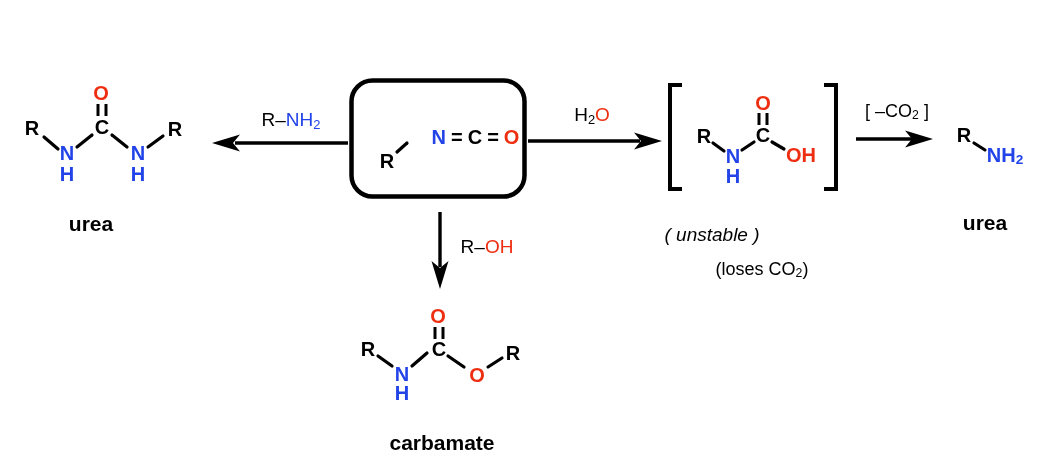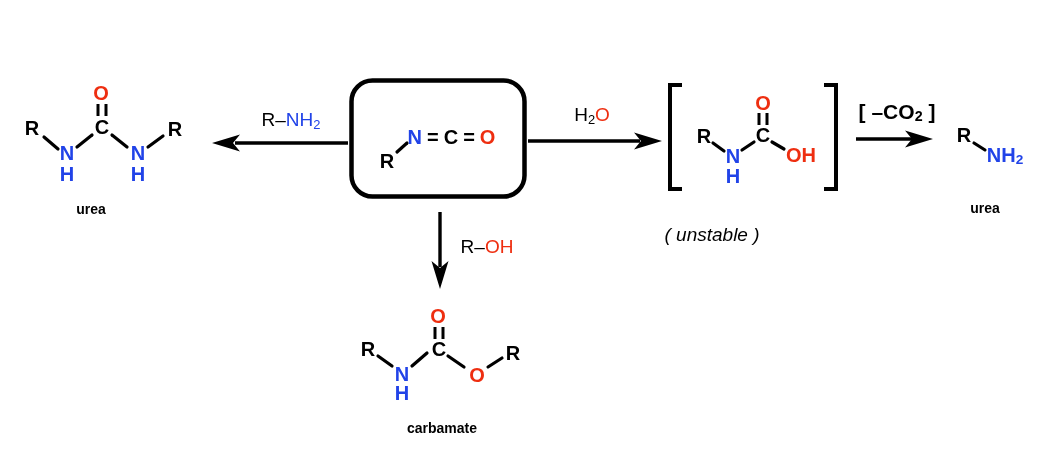--- a/index.html
+++ b/index.html
@@ -4,29 +4,29 @@
 <style>
   html,body { margin:0; padding:0; background:#ffffff; }
   .canvas {
     position:relative; width:1042px; height:452px; background:#ffffff;
     font-family:"Liberation Sans", sans-serif; overflow:hidden;
   }
   .layer { position:absolute; left:0; top:0; }
   .t { position:absolute; transform:translate(-50%,-50%); white-space:nowrap; color:#000; line-height:1; }
   .title   { font-size:20px; font-weight:700; }
   .atom    { font-size:20px; font-weight:700; }
-  .caption { font-size:14px; font-weight:700; }
+  .caption { font-size:21px; font-weight:700;margin-top:14px; }
   .reagent { font-size:19px; font-weight:400; }
-  .plain   { font-size:21px; font-weight:700; }
+  .plain   { font-size:18px; font-weight:400; }
   .ital    { font-size:19px; font-style:italic; font-weight:400; }
   .blu { color:var(--nitrogen,#2143e8); }
   .red { color:var(--oxygen,#ee2e10); }
   .blk { color:var(--carbon,#000000); }
   .sub { font-size:0.68em; vertical-align:-0.18em; }
-  .chain { letter-spacing:5px; }
+  .chain { letter-spacing:5px;margin-left:24px; }
   svg .bond  { stroke:#000; stroke-width:3.2; stroke-linecap:round; }
   svg .dbond { stroke:#000; stroke-width:3;   stroke-linecap:butt; }
   svg .aline { stroke:#000; stroke-width:3.4; stroke-linecap:butt; }
   svg .ahead { fill:#000; stroke:none; }
   svg .frame { fill:none; stroke:#000; stroke-width:4.5; }
   svg .brack { fill:none; stroke:#000; stroke-width:4; stroke-linejoin:miter; }
 </style>
 </head>
 <body>
 
@@ -98,20 +98,21 @@
   <div class="t atom blk" style="left:175px; top:129px">R</div>
   <div class="t caption" style="left:91px;  top:209px">urea</div>
 
   <div class="t atom blk" style="left:704px; top:136px">R</div>
   <div class="t atom blu" style="left:733px; top:156px">N</div>
   <div class="t atom blu" style="left:733px; top:176px">H</div>
   <div class="t atom blk" style="left:763px; top:135px">C</div>
   <div class="t atom red" style="left:763px; top:103px">O</div>
   <div class="t atom red" style="left:801px; top:155px">OH</div>
   <div class="t ital" style="left:712px; top:234px">( unstable )</div>
+  <div class="t plain" style="left:762px; top:270px"><span class="blk">(loses CO</span><span class="blk sub">2</span><span class="blk">)</span></div>
 
   <div class="t atom blk" style="left:964px;  top:135px">R</div>
   <div class="t atom" style="left:1005px; top:156px"><span class="blu">NH</span><span class="blu sub">2</span></div>
   <div class="t caption" style="left:985px; top:208px">urea</div>
 
   <div class="t atom blk" style="left:368px; top:349px">R</div>
   <div class="t atom blu" style="left:402px; top:374px">N</div>
   <div class="t atom blu" style="left:402px; top:393px">H</div>
   <div class="t atom blk" style="left:439px; top:349px">C</div>
   <div class="t atom red" style="left:438px; top:316px">O</div>

